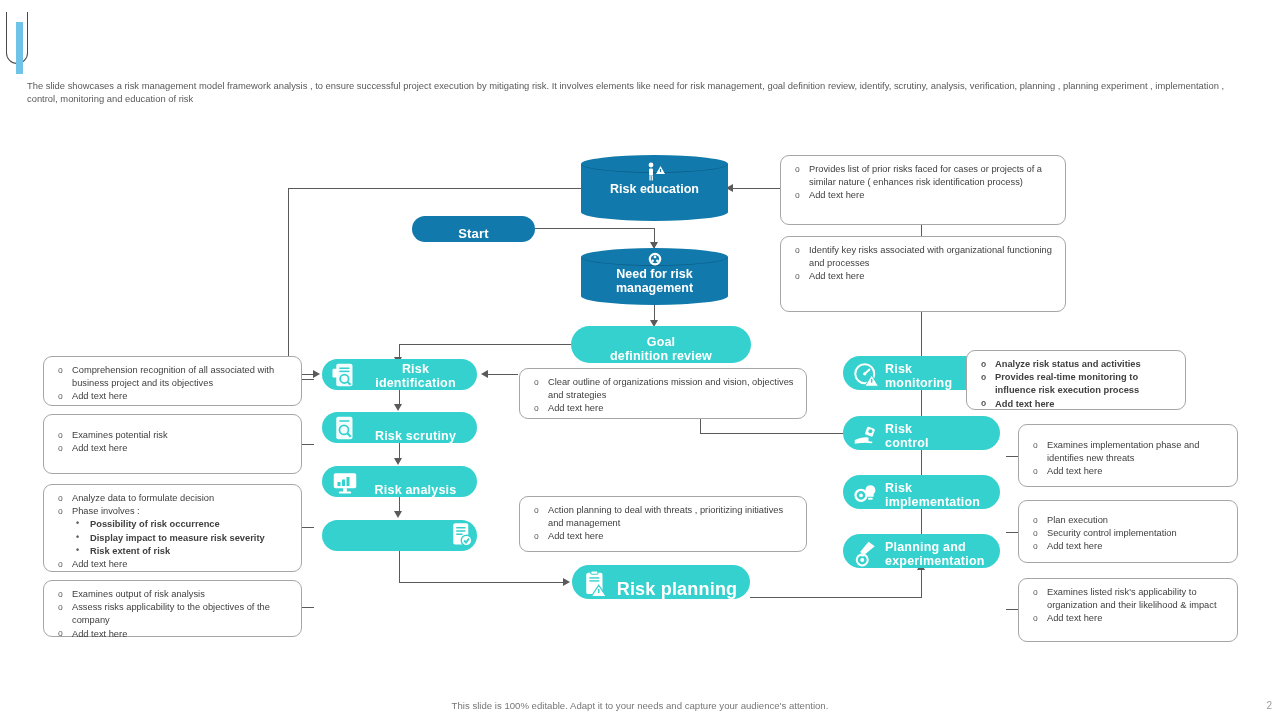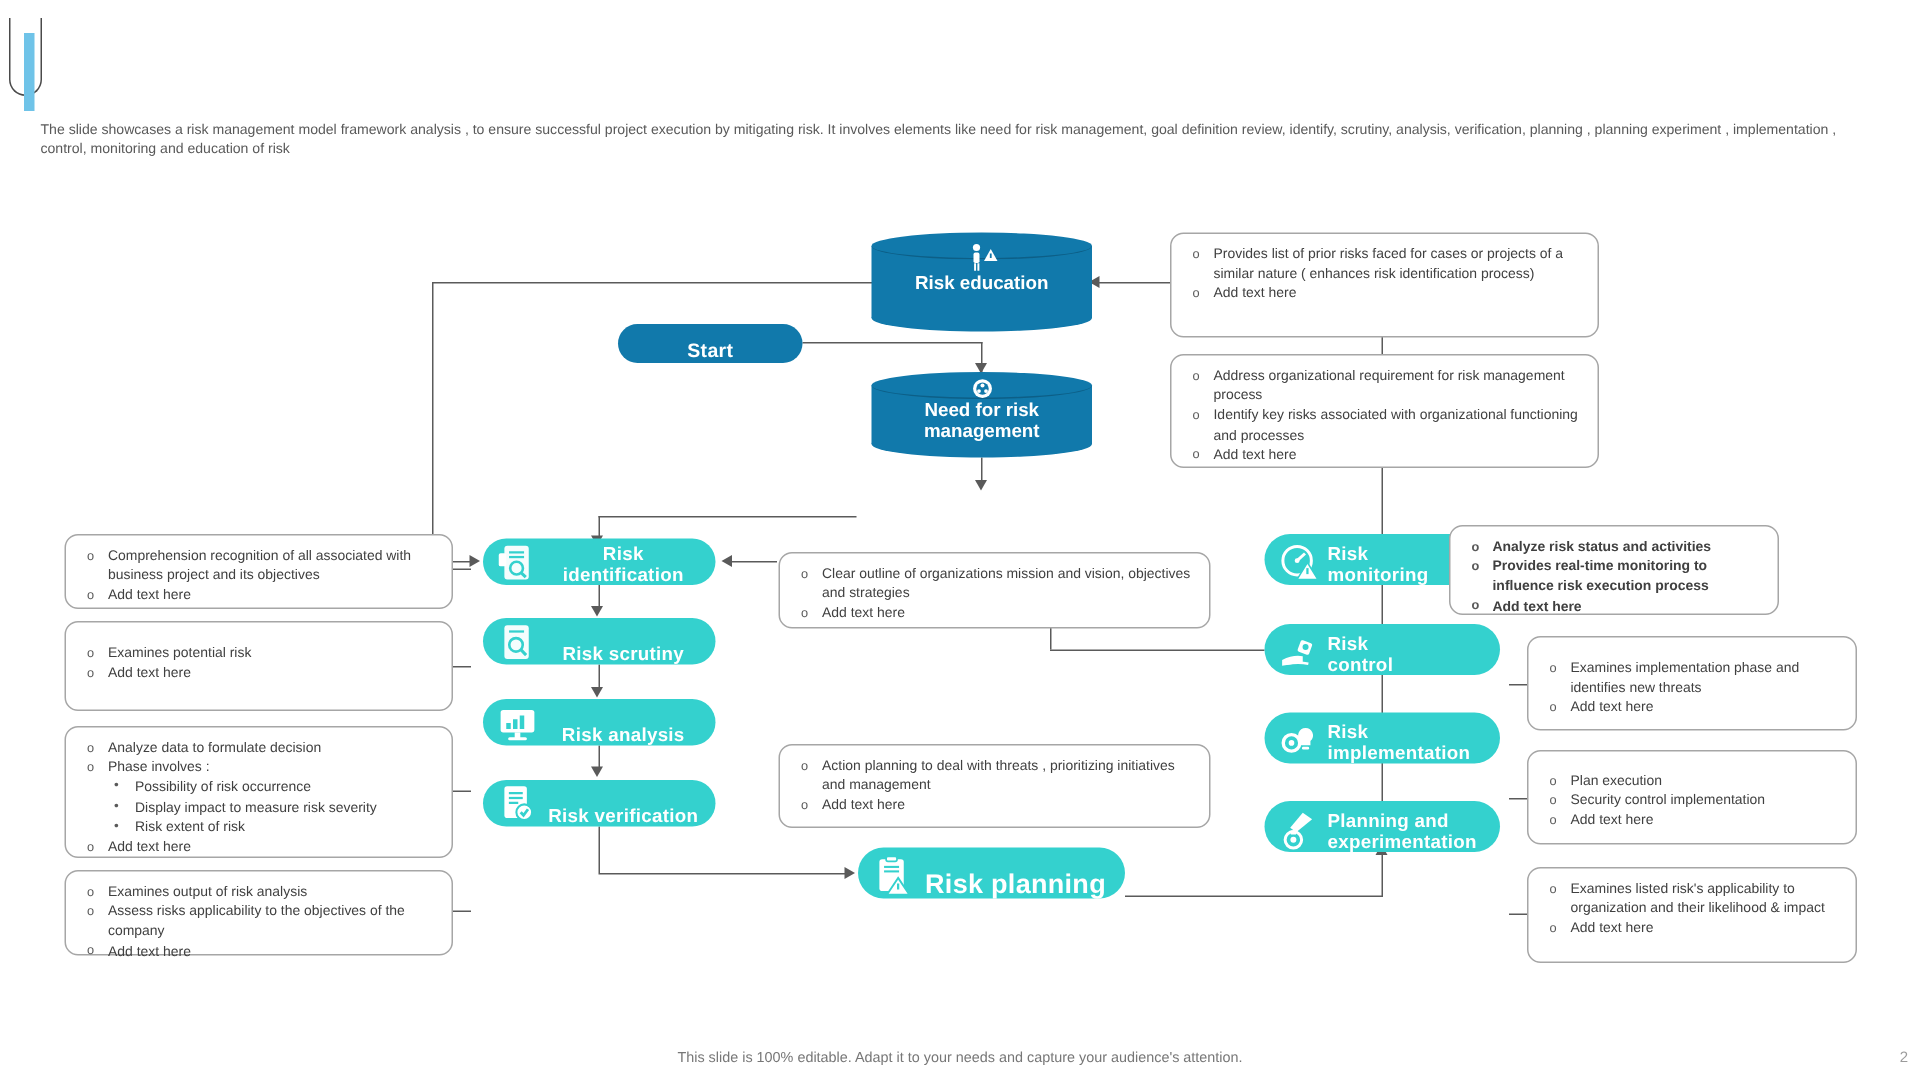--- a/index.html
+++ b/index.html
@@ -83,21 +83,21 @@
     border: 1px solid #a6a6a6; border-radius: 9px; background: #fff;
     padding: 7px 8px 5px 8px;
     font-size: 9.3px; color: #404040; line-height: 13.2px;
   }
   .note ul { list-style: none; }
   .note li { position: relative; padding-left: 20px; margin: 0 0 0 0; }
   .note li::before {
     content: "o"; position: absolute; left: 6px; top: -0.5px;
     font-size: 8.5px; color: #595959;
   }
-  .note li.sub { padding-left: 38px; }
+  .note li.sub { padding-left: 38px; font-weight: bold; }
   .note li.sub::before {
     content: "\2022"; left: 24px; top: -1px; font-size: 9px; color: #595959;
   }
 
   
   .ln { position: absolute; background: #5a5a5a; }
   .ln.h { height: 1px; }
   .ln.v { width: 1px; }
   .arw { position: absolute; width: 0; height: 0; }
   .arw.down  { border-left: 4.5px solid transparent; border-right: 4.5px solid transparent; border-top: 7px solid #5a5a5a; }
@@ -205,20 +205,26 @@
         <circle cx="10.4" cy="10.8" r="1.4" fill="#fff"></circle>
         <circle cx="15.6" cy="10.8" r="1.4" fill="#fff"></circle>
       </svg>
     </div>
     <div class="cyl-txt" style="transform:translateY(-36%);">
       <span>Need for risk</span><br>
       <span>management</span>
     </div>
   </div>
 
+  <div class="pill teal noicon" style="left:571px; top:326px; width:180px; height:37px;">
+    <div class="lbl" style="font-size:12.5px;">
+      <span>Goal</span><br>
+      <span>definition review</span>
+    </div>
+  </div>
 
   <div class="pill teal" style="left:322px; top:359px; width:155px; height:31px;">
     <span class="ico">
       <svg class="icosvg" viewBox="0 0 24 24" aria-hidden="true">
         <rect x="5" y="3" width="13" height="18" rx="1.6" fill="#fff" opacity=".95"></rect>
         <rect x="7.5" y="6" width="8" height="1.2" fill="#34D1CE"></rect>
         <rect x="7.5" y="8.5" width="8" height="1.2" fill="#34D1CE"></rect>
         <circle cx="11.5" cy="15" r="3.4" fill="none" stroke="#34D1CE" stroke-width="1.4"></circle>
         <line x1="14" y1="17.5" x2="16.4" y2="19.8" stroke="#34D1CE" stroke-width="1.6"></line>
         <rect x="2" y="7" width="4" height="7" rx="1" fill="#fff"></rect>
@@ -246,21 +252,21 @@
         <rect x="6" y="12" width="2.4" height="3.2" fill="#34D1CE"></rect>
         <rect x="9.6" y="10" width="2.4" height="5.2" fill="#34D1CE"></rect>
         <rect x="13.2" y="8" width="2.4" height="7.2" fill="#34D1CE"></rect>
         <rect x="10.5" y="17" width="3" height="3" fill="#fff"></rect>
         <rect x="7" y="19.6" width="10" height="1.6" rx=".8" fill="#fff"></rect>
       </svg>
     </span>
     <span class="lbl" style="font-size:12.5px; padding-right:6px;">Risk analysis</span>
   </div>
 
-  <div class="pill teal" style="left:322px; top:520px; width:155px; height:31px;">
+  <div class="pill teal" style="left:322px; top:520px; width:155px; height:31px;flex-direction:column;">
     <span class="ico">
       <svg class="icosvg" viewBox="0 0 24 24" aria-hidden="true">
         <rect x="5" y="2.5" width="12" height="17" rx="1.5" fill="#fff"></rect>
         <rect x="7.4" y="5.6" width="7.4" height="1.2" fill="#34D1CE"></rect>
         <rect x="7.4" y="8.2" width="7.4" height="1.2" fill="#34D1CE"></rect>
         <rect x="7.4" y="10.8" width="5" height="1.2" fill="#34D1CE"></rect>
         <circle cx="15.6" cy="16.4" r="4.2" fill="#fff" stroke="#34D1CE" stroke-width="1.1"></circle>
         <polyline points="13.7,16.4 15.2,18 17.6,14.8" fill="none" stroke="#34D1CE" stroke-width="1.5"></polyline>
       </svg>
     </span>
@@ -344,21 +350,20 @@
 
   <div class="note" style="left:780px; top:155px; width:286px; height:70px;">
     <ul>
       <li>Provides list of prior risks faced for cases or projects of a similar nature ( enhances risk identification process)</li>
       <li>Add text here</li>
     </ul>
   </div>
 
   <div class="note" style="left:780px; top:236px; width:286px; height:76px;">
     <ul>
-      <li>Address organizational requirement for risk management process</li>
       <li>Identify key risks associated with organizational functioning and processes</li>
       <li>Add text here</li>
     </ul>
   </div>
 
   <div class="note" style="left:519px; top:368px; width:288px; height:51px;">
     <ul>
       <li>Clear outline of organizations mission and vision, objectives and strategies</li>
       <li>Add text here</li>
     </ul>

